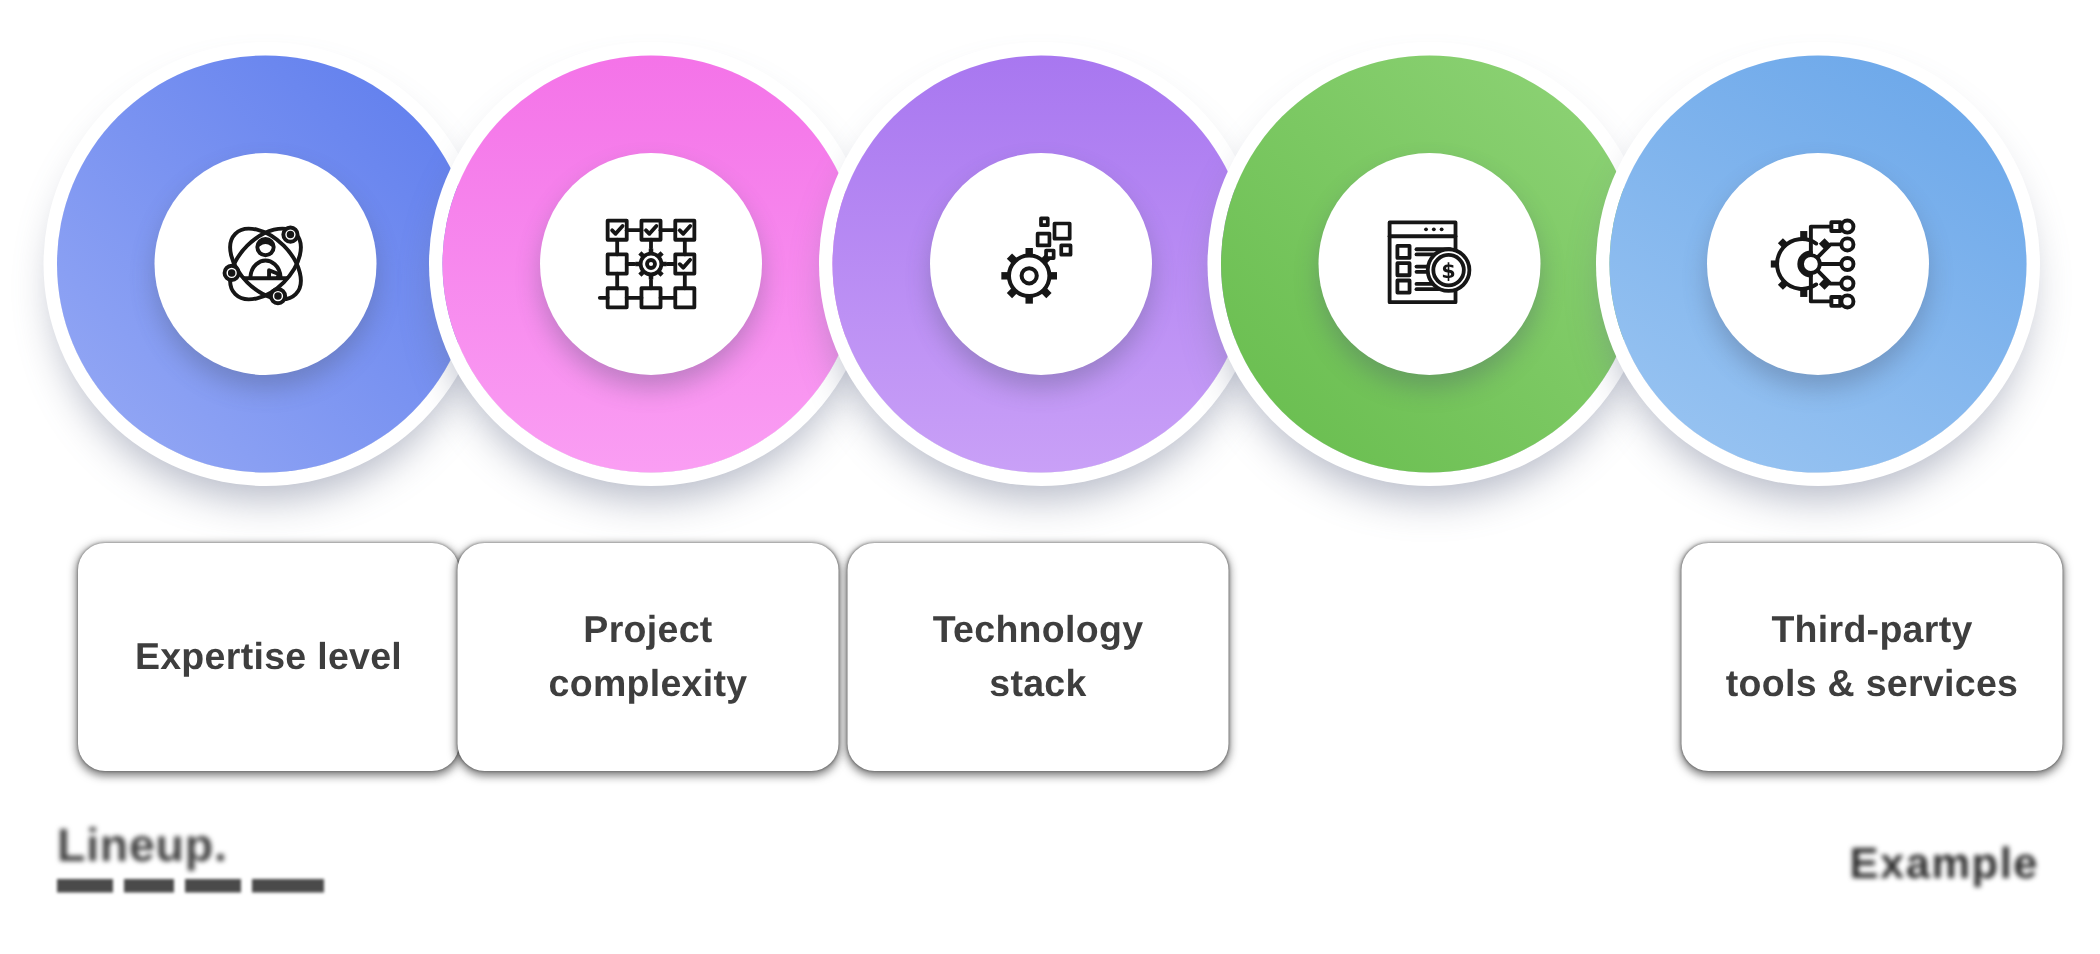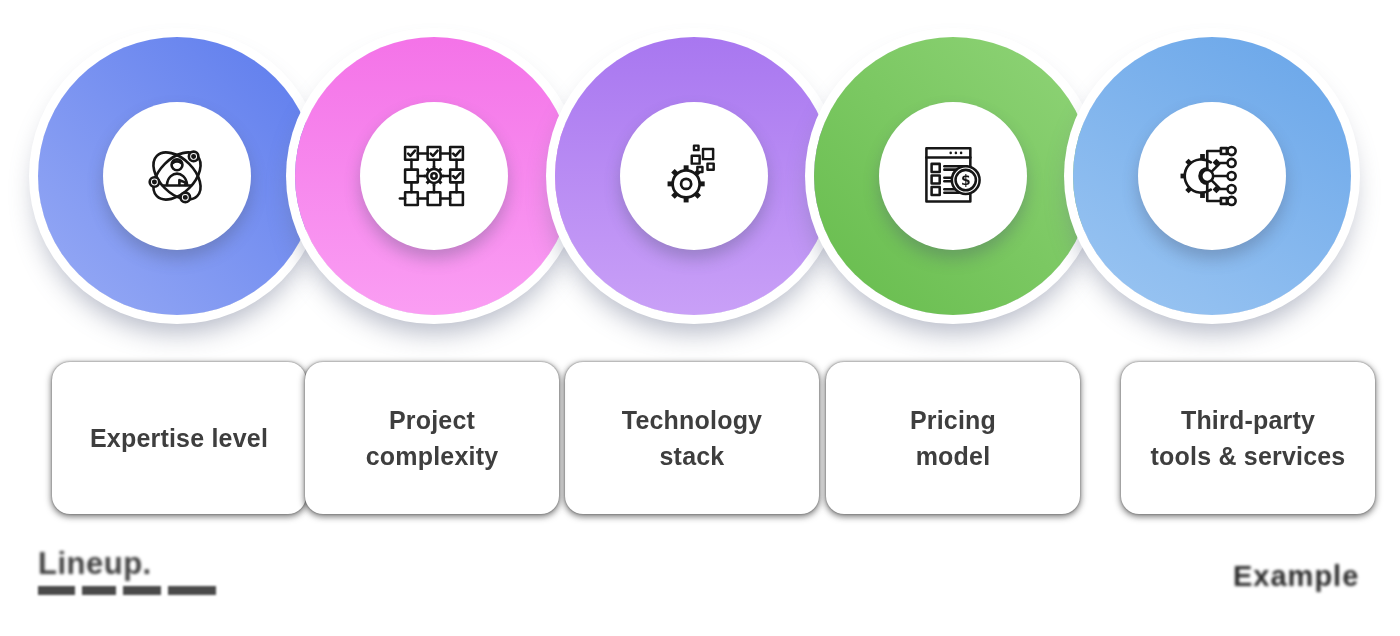--- a/index.html
+++ b/index.html
@@ -217,24 +217,20 @@
     <div class="card-label">Expertise level</div>
   </div>
   <div class="card k3">
     <div class="card-label">Technology
 stack</div>
   </div>
   <div class="card k2">
     <div class="card-label">Project
 complexity</div>
   </div>
-  <div class="card k4">
-    <div class="card-label">Pricing
-model</div>
-  </div>
   <div class="card k5">
     <div class="card-label">Third-party
 tools &amp; services</div>
   </div>
 
   <div class="footer-left">
     <div class="logo-word">Lineup.</div>
     <div class="logo-tagline"></div>
   </div>
   <div class="footer-right">Example</div>

